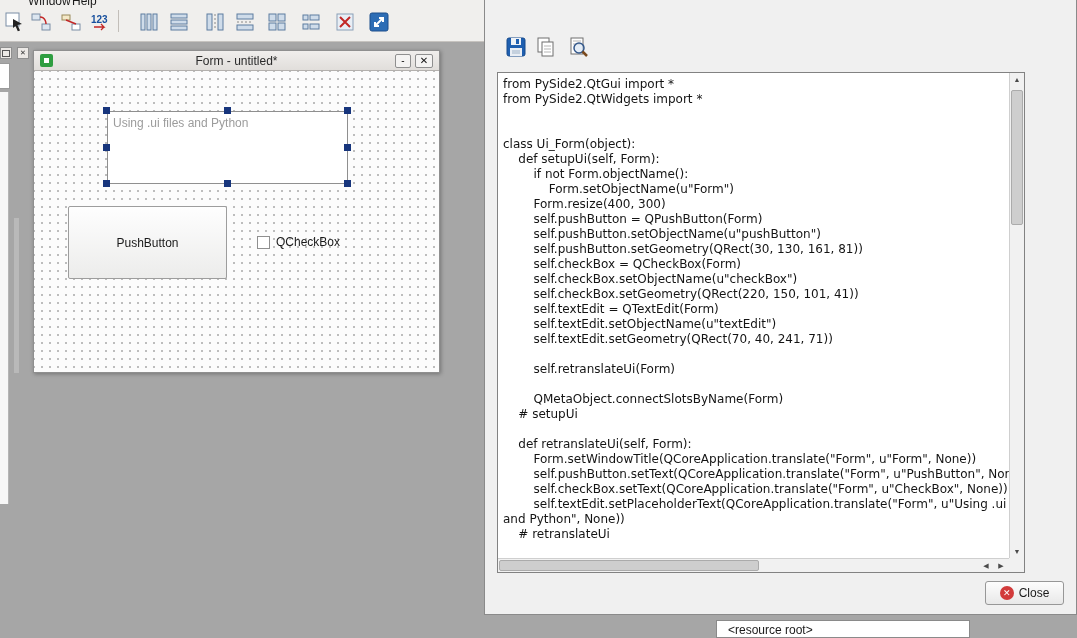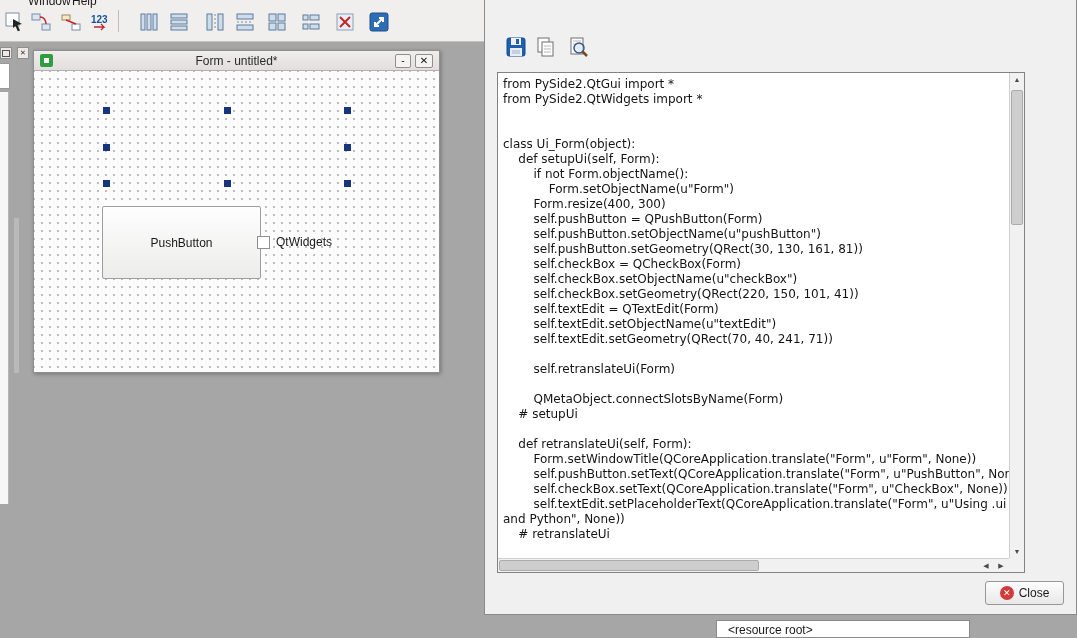--- a/index.html
+++ b/index.html
@@ -52,21 +52,21 @@
               background-color:#fcfcfc;
               background-image:radial-gradient(circle,#bdbdbd 0.8px,transparent 1px);
               background-size:8px 8px; background-position:4px 4px; }
   .te { position:absolute; left:73px; top:40px; width:241px; height:73px;
         background:#fff; border:1px solid #8f8f8f; font-size:12px;
         color:#9c9c9c; padding:4px 5px; }
   .sel-handle { position:absolute; width:7px; height:7px; background:#17357c; }
   .pb { position:absolute; left:34px; top:135px; width:159px; height:73px;
         background:linear-gradient(#fefefe,#ececeb); border:1px solid #9d9d9d;
         border-radius:2px; display:flex; align-items:center; justify-content:center;
-        font-size:12px; color:#1a1a1a;margin-left:34px; }
+        font-size:12px; color:#1a1a1a; }
   .cb-box { position:absolute; left:223px; top:165px; width:13px; height:13px;
         background:#fff; border:1px solid #8f8f8f; }
   .cb-label { position:absolute; left:242px; top:165px; font-size:12px;
         line-height:13px; color:#1a1a1a; }
 
   
   .dialog { position:absolute; left:484px; top:0; width:593px; height:615px;
             background:#f0f0f0; border:1px solid #8a8a8a; border-top:none; }
   .dicon { position:absolute; top:36px; width:24px; height:24px; }
   .code-area { position:absolute; left:12px; top:72px; width:528px; height:501px;
@@ -199,34 +199,37 @@
 <div class="frag-scroll"></div>
 
 <div class="form-win">
   <div class="form-titlebar">
     <span class="form-icon"></span>
     <span class="form-title">Form - untitled*</span>
     <span class="mini-btn btn-min">-</span>
     <span class="mini-btn btn-close">✕</span>
   </div>
   <div class="form-body">
+    <div class="te">
+      <span>Using .ui files and Python</span>
+    </div>
     <div class="sel-handle" style="left:69px;top:36px"></div>
     <div class="sel-handle" style="left:190px;top:36px"></div>
     <div class="sel-handle" style="left:310px;top:36px"></div>
     <div class="sel-handle" style="left:69px;top:73px"></div>
     <div class="sel-handle" style="left:310px;top:73px"></div>
     <div class="sel-handle" style="left:69px;top:109px"></div>
     <div class="sel-handle" style="left:190px;top:109px"></div>
     <div class="sel-handle" style="left:310px;top:109px"></div>
 
     <div class="pb">
       <span>PushButton</span>
     </div>
     <div class="cb-box"></div>
-    <span class="cb-label">QtWidgets</span>
+    <span class="cb-label">QCheckBox</span>
   </div>
 </div>
 
 <div class="dialog">
   <div class="dicon" style="left:20px">
     <svg width="22" height="22" viewBox="0 0 22 22">
       <rect x="2" y="2" width="18" height="18" rx="2" fill="#1e5fb0" stroke="#164a8c"></rect>
       <rect x="6" y="2" width="10" height="7" fill="#eef2f7"></rect>
       <rect x="11" y="3" width="3" height="5" fill="#1e5fb0"></rect>
       <rect x="5" y="12" width="12" height="8" fill="#e9eef5"></rect>

